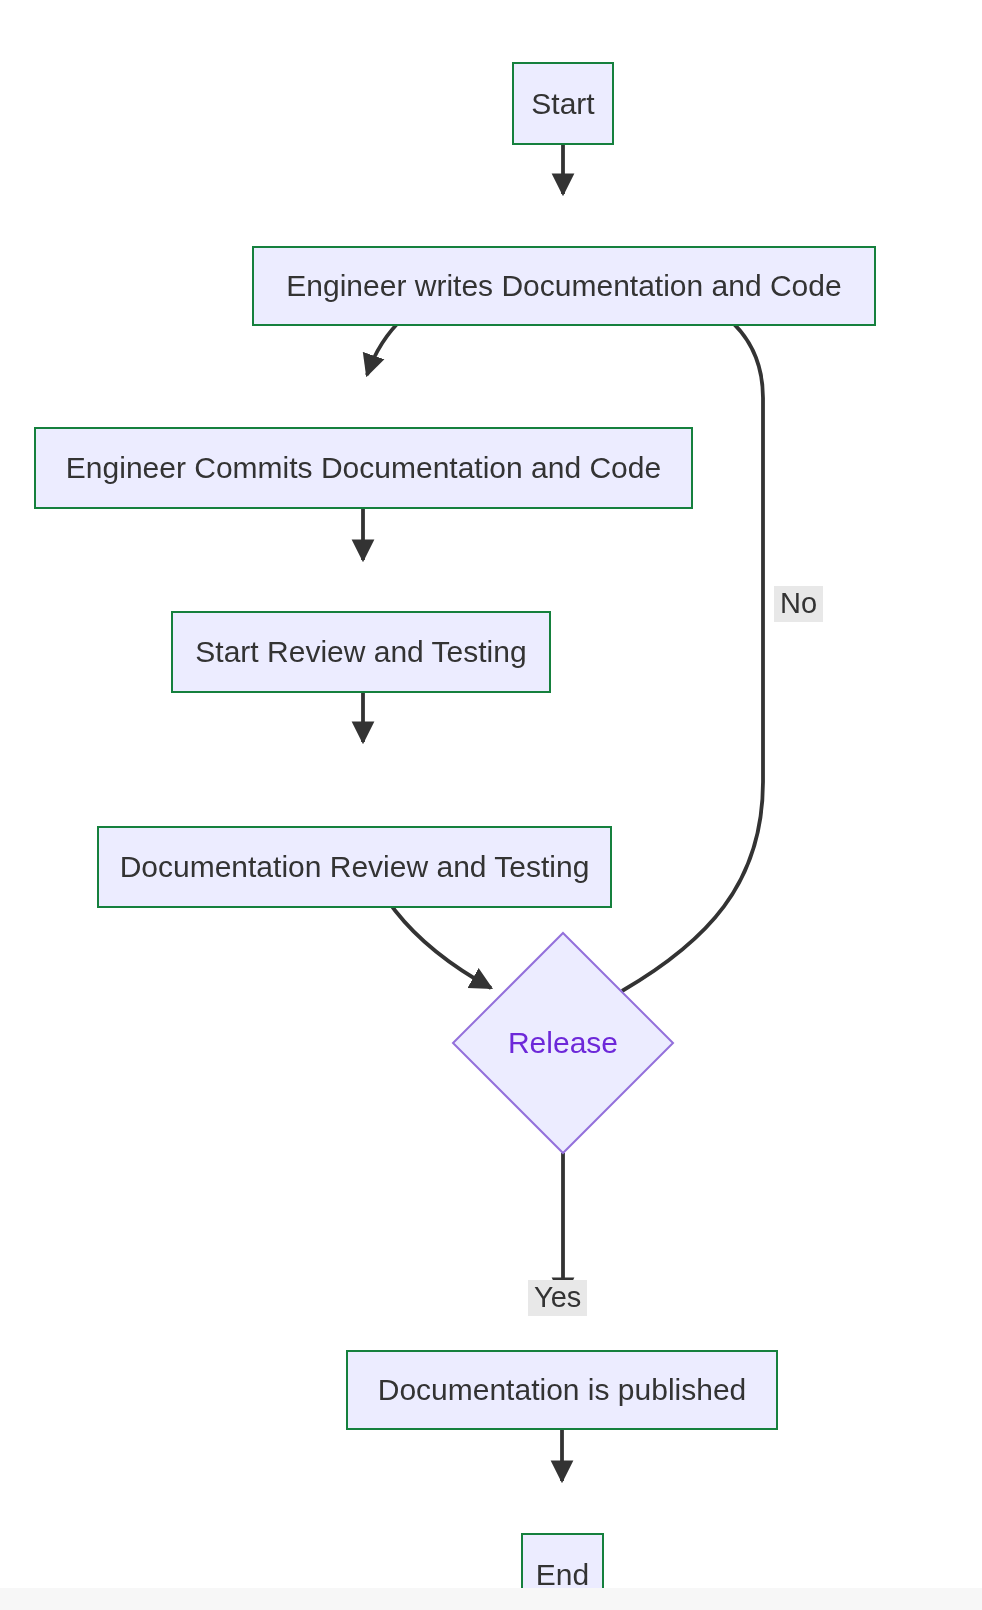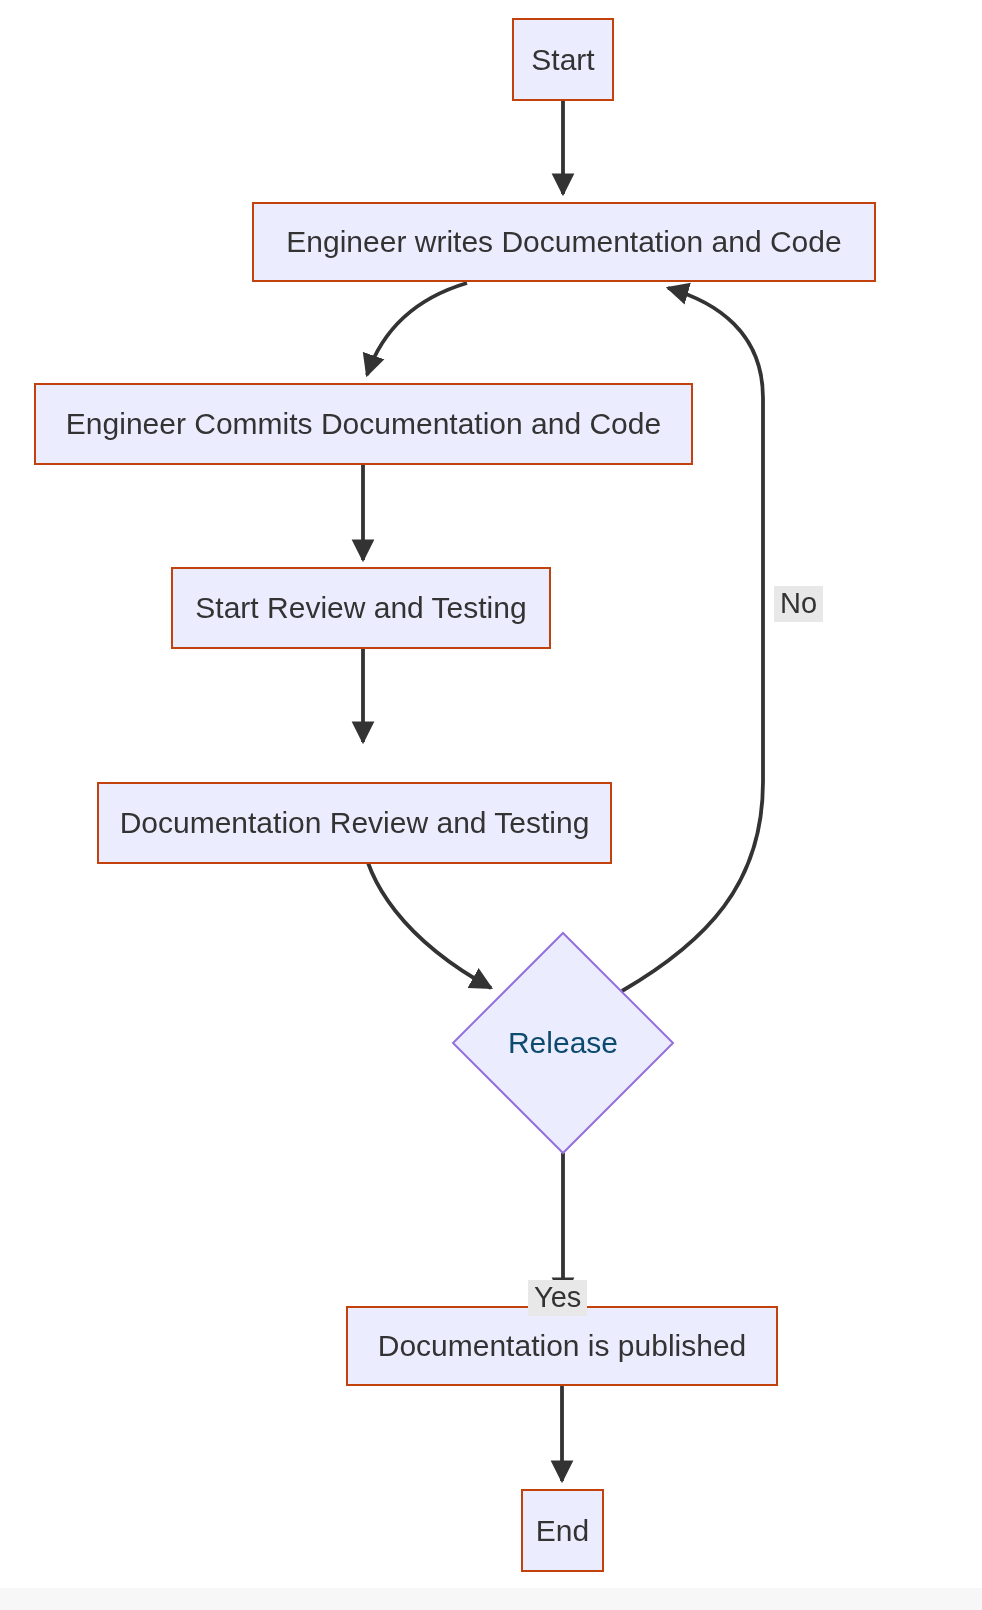--- a/index.html
+++ b/index.html
@@ -18,33 +18,34 @@
   .edge-layer {
     position: absolute;
     inset: 0;
     width: 982px;
     height: 1610px;
   }
   .flow-node {
     position: absolute;
     box-sizing: border-box;
     background: #ECECFF;
-    border: 2px solid #c2410c;
+    border: 2px solid #15803d;
     color: #333333;
     font-size: 30px;
     display: flex;
     align-items: center;
     justify-content: center;
     text-align: center;
     white-space: nowrap;
     line-height: 1.2;
+    margin-top: 44px;
   }
   .diamond-label {
     position: absolute;
-    color: #0c4a6e;
+    color: #6d28d9;
     font-size: 30px;
     display: flex;
     align-items: center;
     justify-content: center;
     text-align: center;
     background: transparent;
     border: none;
   }
   .edge-label {
     position: absolute;

